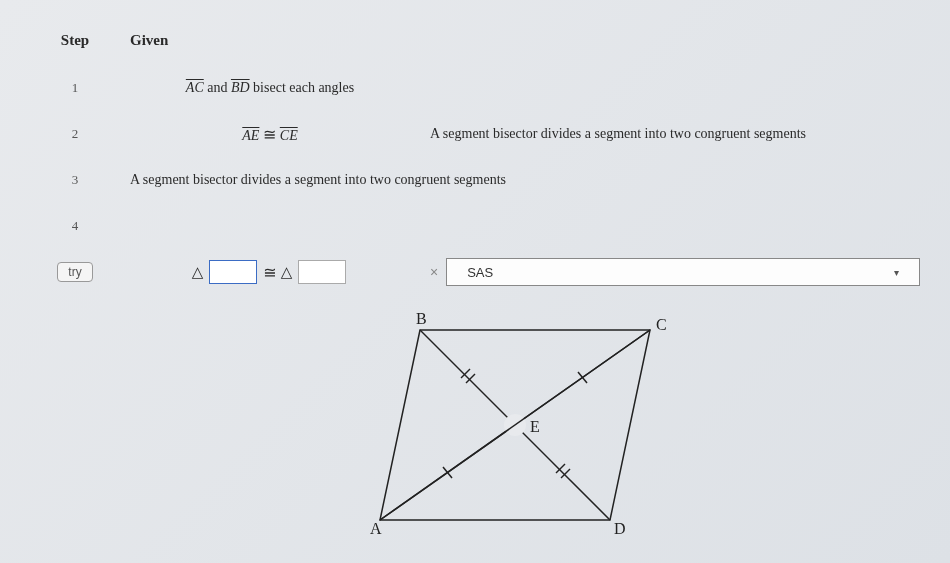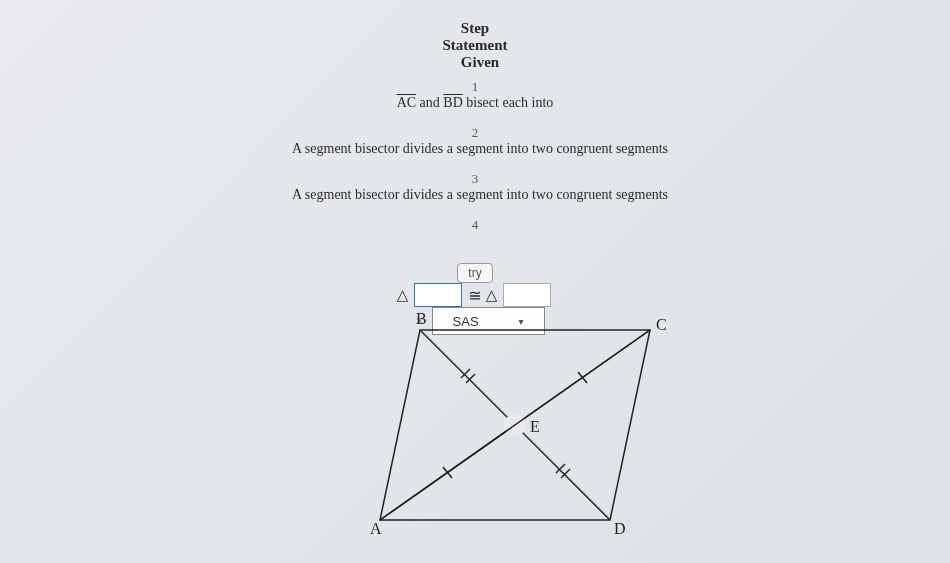--- a/index.html
+++ b/index.html
@@ -12,21 +12,20 @@
       position: relative;
       padding: 20px 30px;
     }
     .proof-table {
       width: 100%;
     }
     .header-row, .data-row {
       display: flex;
       align-items: center;
       min-height: 40px;
-      flex-direction: column;
     }
     .col-step {
       width: 90px;
       text-align: center;
     }
     .col-statement {
       width: 300px;
       text-align: center;
     }
     .col-reason {
@@ -53,20 +52,21 @@
       border-radius: 4px;
       padding: 2px 10px;
       font-size: 12px;
       color: #555;
       background: #f5f5f5;
       cursor: pointer;
       font-family: Arial, sans-serif;
     }
     .overline {
       text-decoration: overline;
+      font-style: italic;
       text-align: center;
     }
     .math {
       font-style: italic;
     }
     .triangle-input {
       width: 48px;
       height: 24px;
       border: 1.5px solid #3b6cc4;
       background: #fff;
@@ -88,21 +88,21 @@
       margin-right: 8px;
       font-family: Arial, sans-serif;
     }
     .select-box {
       flex: 1;
       border: 1px solid #888;
       background: #fdfdfd;
       height: 28px;
       display: flex;
       align-items: center;
-      justify-content: center;
+      justify-content: space-between;
       padding: 0 20px;
       font-size: 13px;
       font-family: Arial, sans-serif;
       color: #333;
       cursor: pointer;
       gap: 40px;
     }
     .caret {
       font-size: 10px;
       color: #555;
@@ -133,33 +133,37 @@
       font-size: 16px;
     }
   </style>
 </head>
 <body>
 
 <div class="proof-table">
 
   <div class="header-row">
     <div class="col-step">Step</div>
-    <div class="col-statement">Statement</div>
     <div class="col-reason">Given</div>
   </div>
 
   <div class="data-row">
     <div class="col-step"><span class="step-num">1</span></div>
     <div class="col-statement">
-      <span class="overline">AC</span><span> and </span><span class="overline">BD</span><span> bisect each into</span>
+      <span class="overline">AC</span><span> and </span><span class="overline">BD</span><span> bisect each angles</span>
     </div>
   </div>
 
   <div class="data-row">
     <div class="col-step"><span class="step-num">2</span></div>
+    <div class="col-statement">
+      <span class="overline">AE</span>
+      <span class="cong-symbol">≅</span>
+      <span class="overline">CE</span>
+    </div>
     <div class="col-reason">A segment bisector divides a segment into two congruent segments</div>
   </div>
 
   <div class="data-row">
     <div class="col-step"><span class="step-num">3</span></div>
     <div class="col-reason">A segment bisector divides a segment into two congruent segments</div>
   </div>
 
   <div class="data-row">
     <div class="col-step"><span class="step-num">4</span></div>

